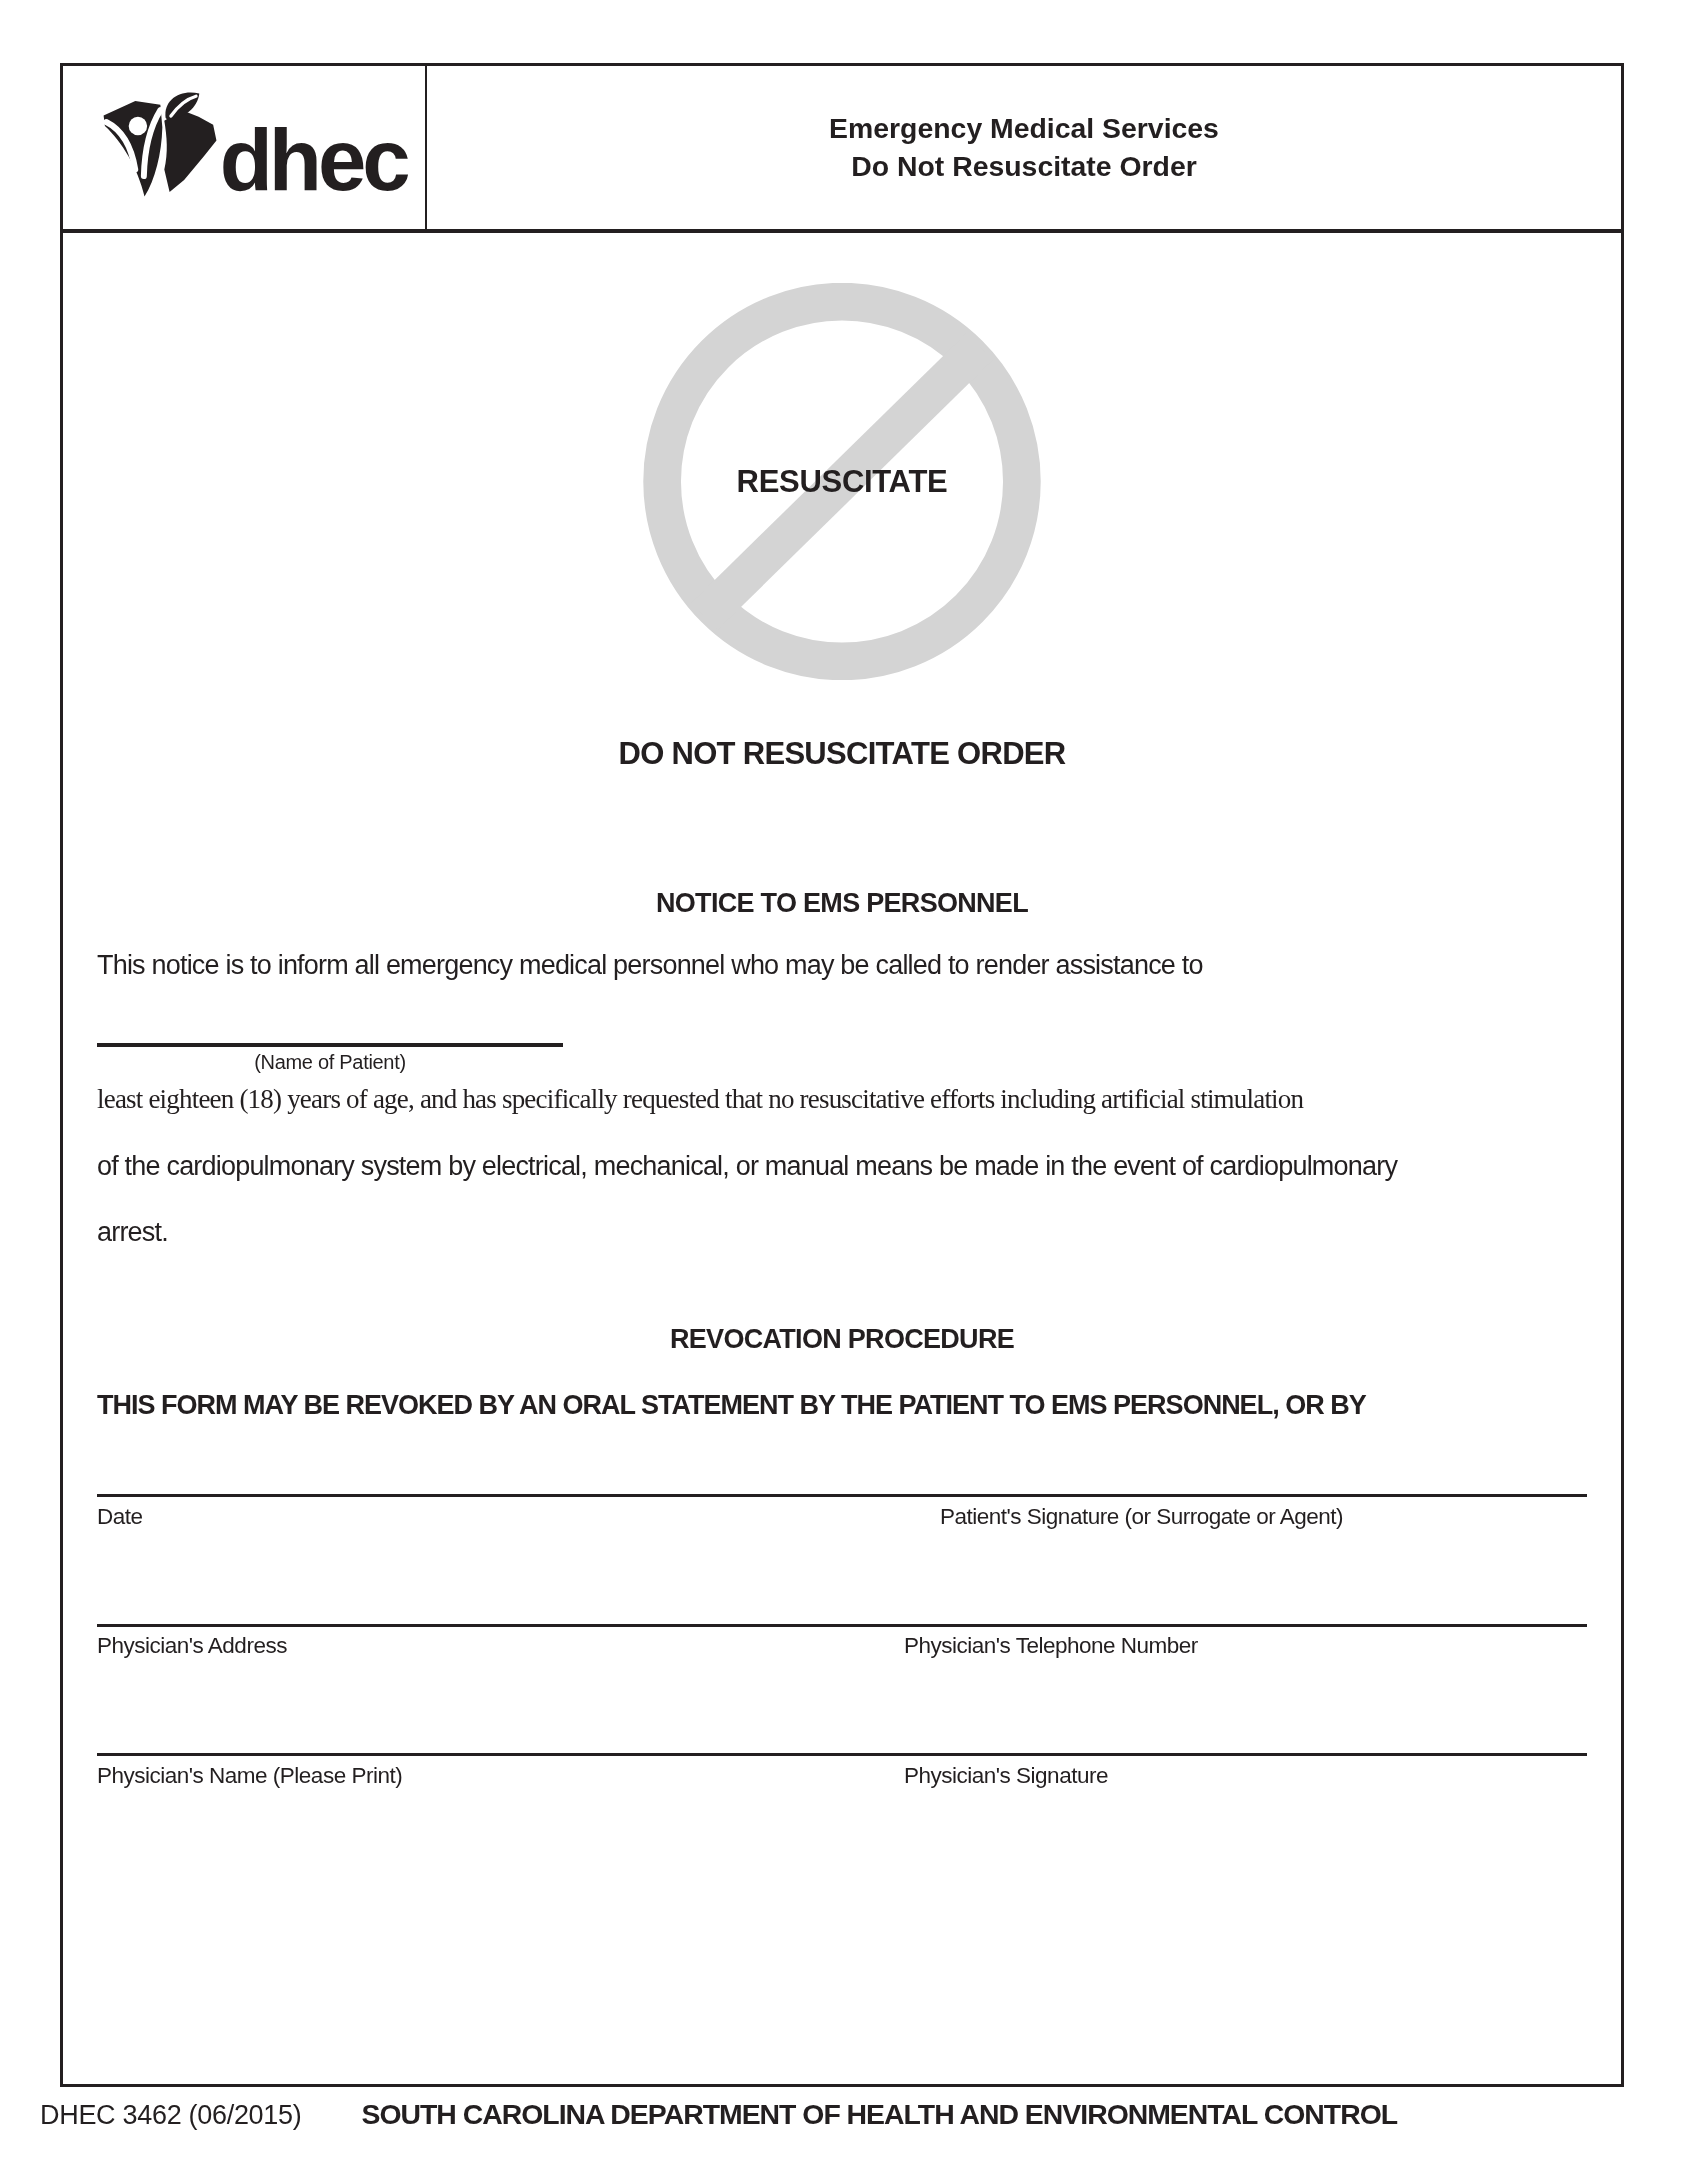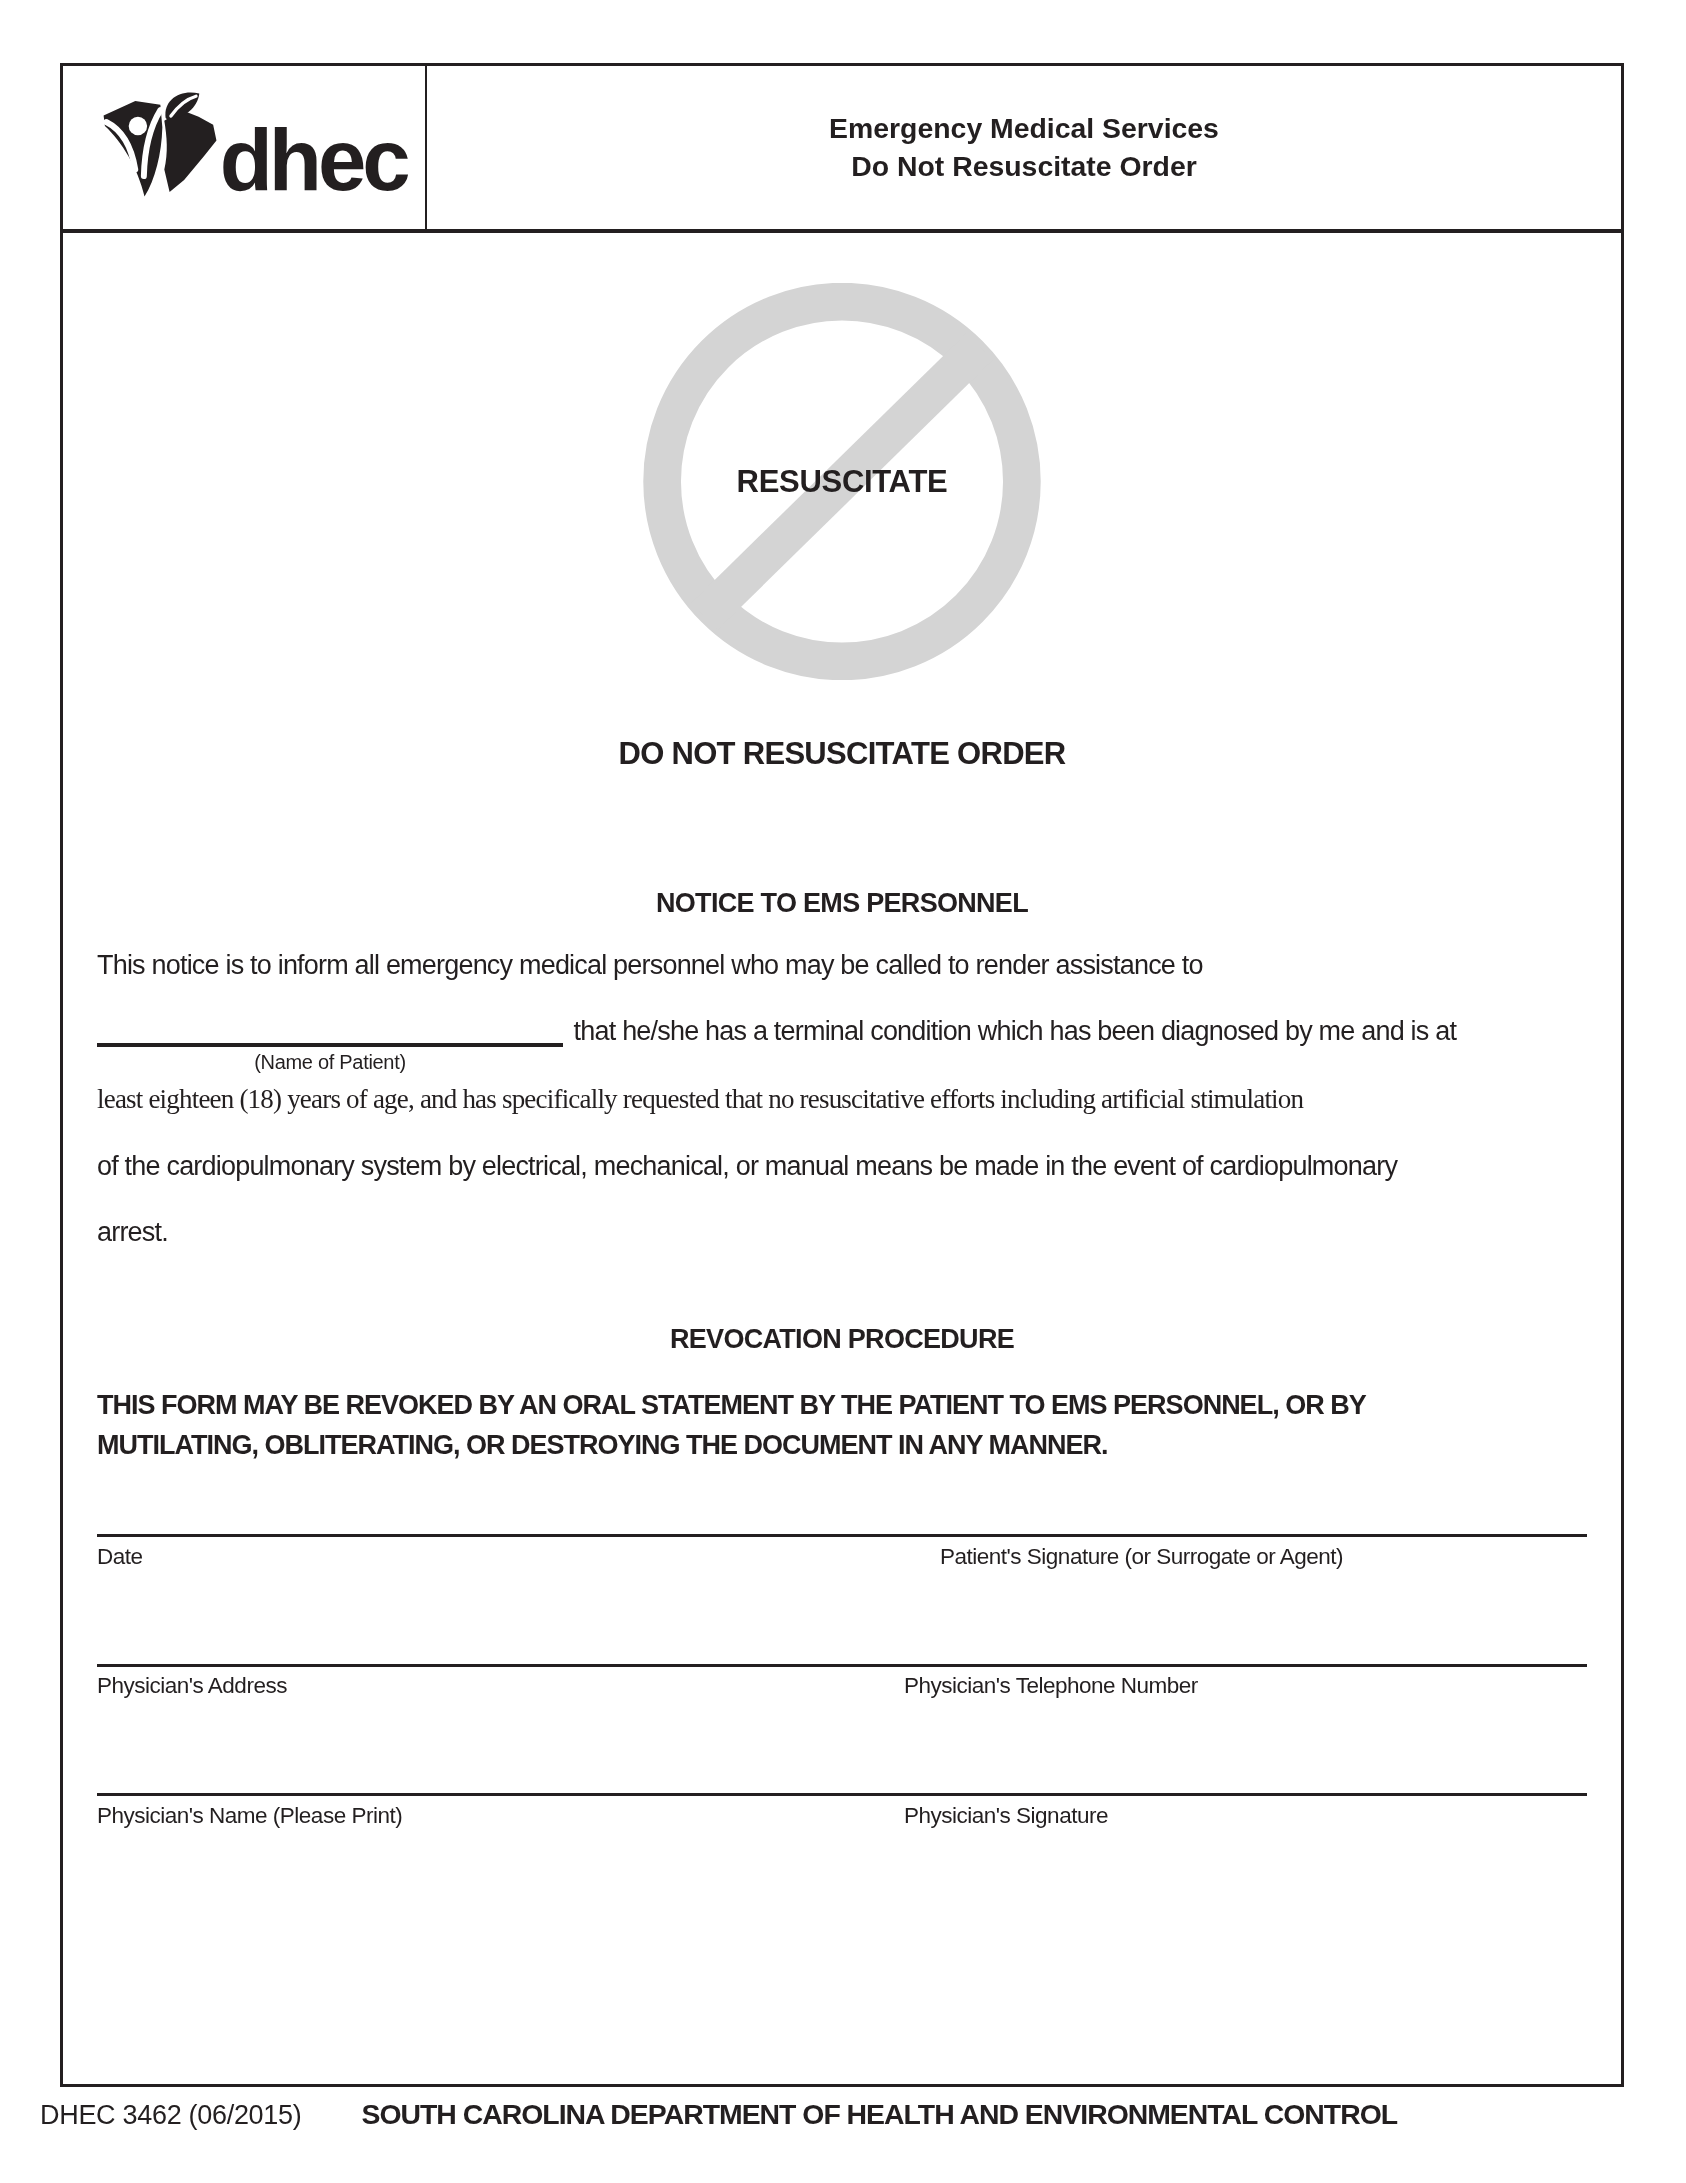--- a/index.html
+++ b/index.html
@@ -148,32 +148,30 @@
       </div>
 
       <div class="order-title">DO NOT RESUSCITATE ORDER</div>
 
       <div class="sec-heading notice-heading">NOTICE TO EMS PERSONNEL</div>
 
       <div class="body-line p1">This notice is to inform all emergency medical personnel who may be called to render assistance to</div>
 
       <div class="name-row">
         <span class="name-blank"></span>
-        <span class="body-line name-after">that he/she has a terminal condition which has been diagnosed by me and is at</span>
       </div>
       <div class="name-caption">(Name of Patient)</div>
 
       <div class="body-line p3">least eighteen (18) years of age, and has specifically requested that no resuscitative efforts including artificial stimulation</div>
       <div class="body-line p4">of the cardiopulmonary system by electrical, mechanical, or manual means be made in the event of cardiopulmonary</div>
       <div class="body-line p5">arrest.</div>
 
       <div class="sec-heading rev-heading">REVOCATION PROCEDURE</div>
       <div class="rev-para">
         <div class="rev-line">THIS FORM MAY BE REVOKED BY AN ORAL STATEMENT BY THE PATIENT TO EMS PERSONNEL, OR BY</div>
-        <div class="rev-line">MUTILATING, OBLITERATING, OR DESTROYING THE DOCUMENT IN ANY MANNER.</div>
       </div>
 
       <div class="sig-row sig-row-1">
         <div class="sig-left sig-label">Date</div>
         <div class="sig-right sig-label">Patient's Signature (or Surrogate or Agent)</div>
       </div>
 
       <div class="sig-row sig-row-3">
         <div class="sig-left sig-label">Physician's Address</div>
         <div class="sig-right sig-label">Physician's Telephone Number</div>

